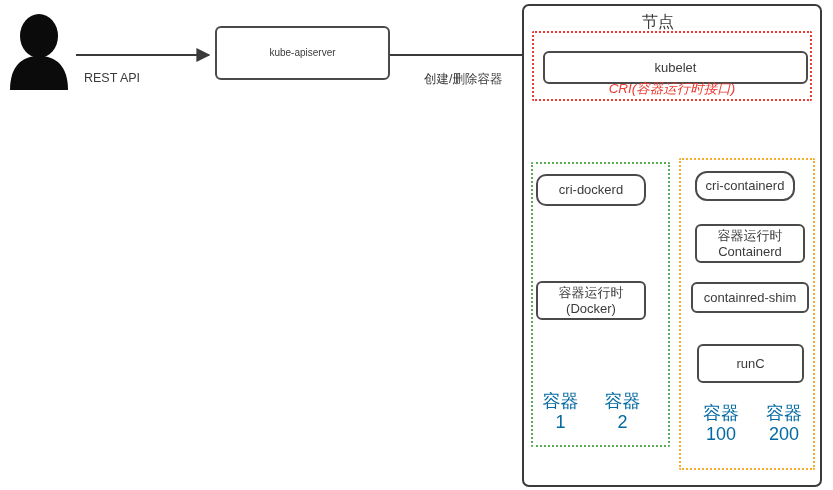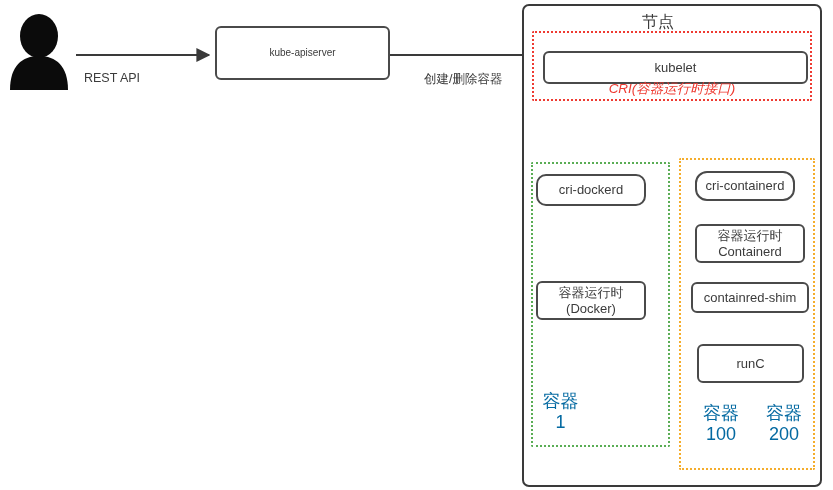--- a/index.html
+++ b/index.html
@@ -171,20 +171,21 @@
   <div class="edge-label" style="left:82px; top:47px;">REST API</div>
 
   <div class="edge-label" style="left:422px; top:47px;">创建/删除容器</div>
 
   <div class="proc-box" style="left:536px; top:174px; width:110px; height:32px;border-radius:10px;">cri-dockerd</div>
 
   <div class="proc-box" style="left:536px; top:281px; width:110px; height:39px;">容器运行时
 (Docker)</div>
 
   <div class="octagon-text" style="left:540px; top:391px; width:41px; height:41px;">容器1</div>
+  <div class="octagon-text" style="left:602px; top:391px; width:41px; height:41px;">容器2</div>
 
   <div class="proc-box" style="left:695px; top:171px; width:100px; height:30px;border-radius:12px;">cri-containerd</div>
 
   <div class="proc-box" style="left:695px; top:224px; width:110px; height:39px;">容器运行时
 Containerd</div>
 
   <div class="proc-box" style="left:691px; top:282px; width:118px; height:31px;">containred-shim</div>
 
   <div class="proc-box" style="left:697px; top:344px; width:107px; height:39px;">runC</div>
 

